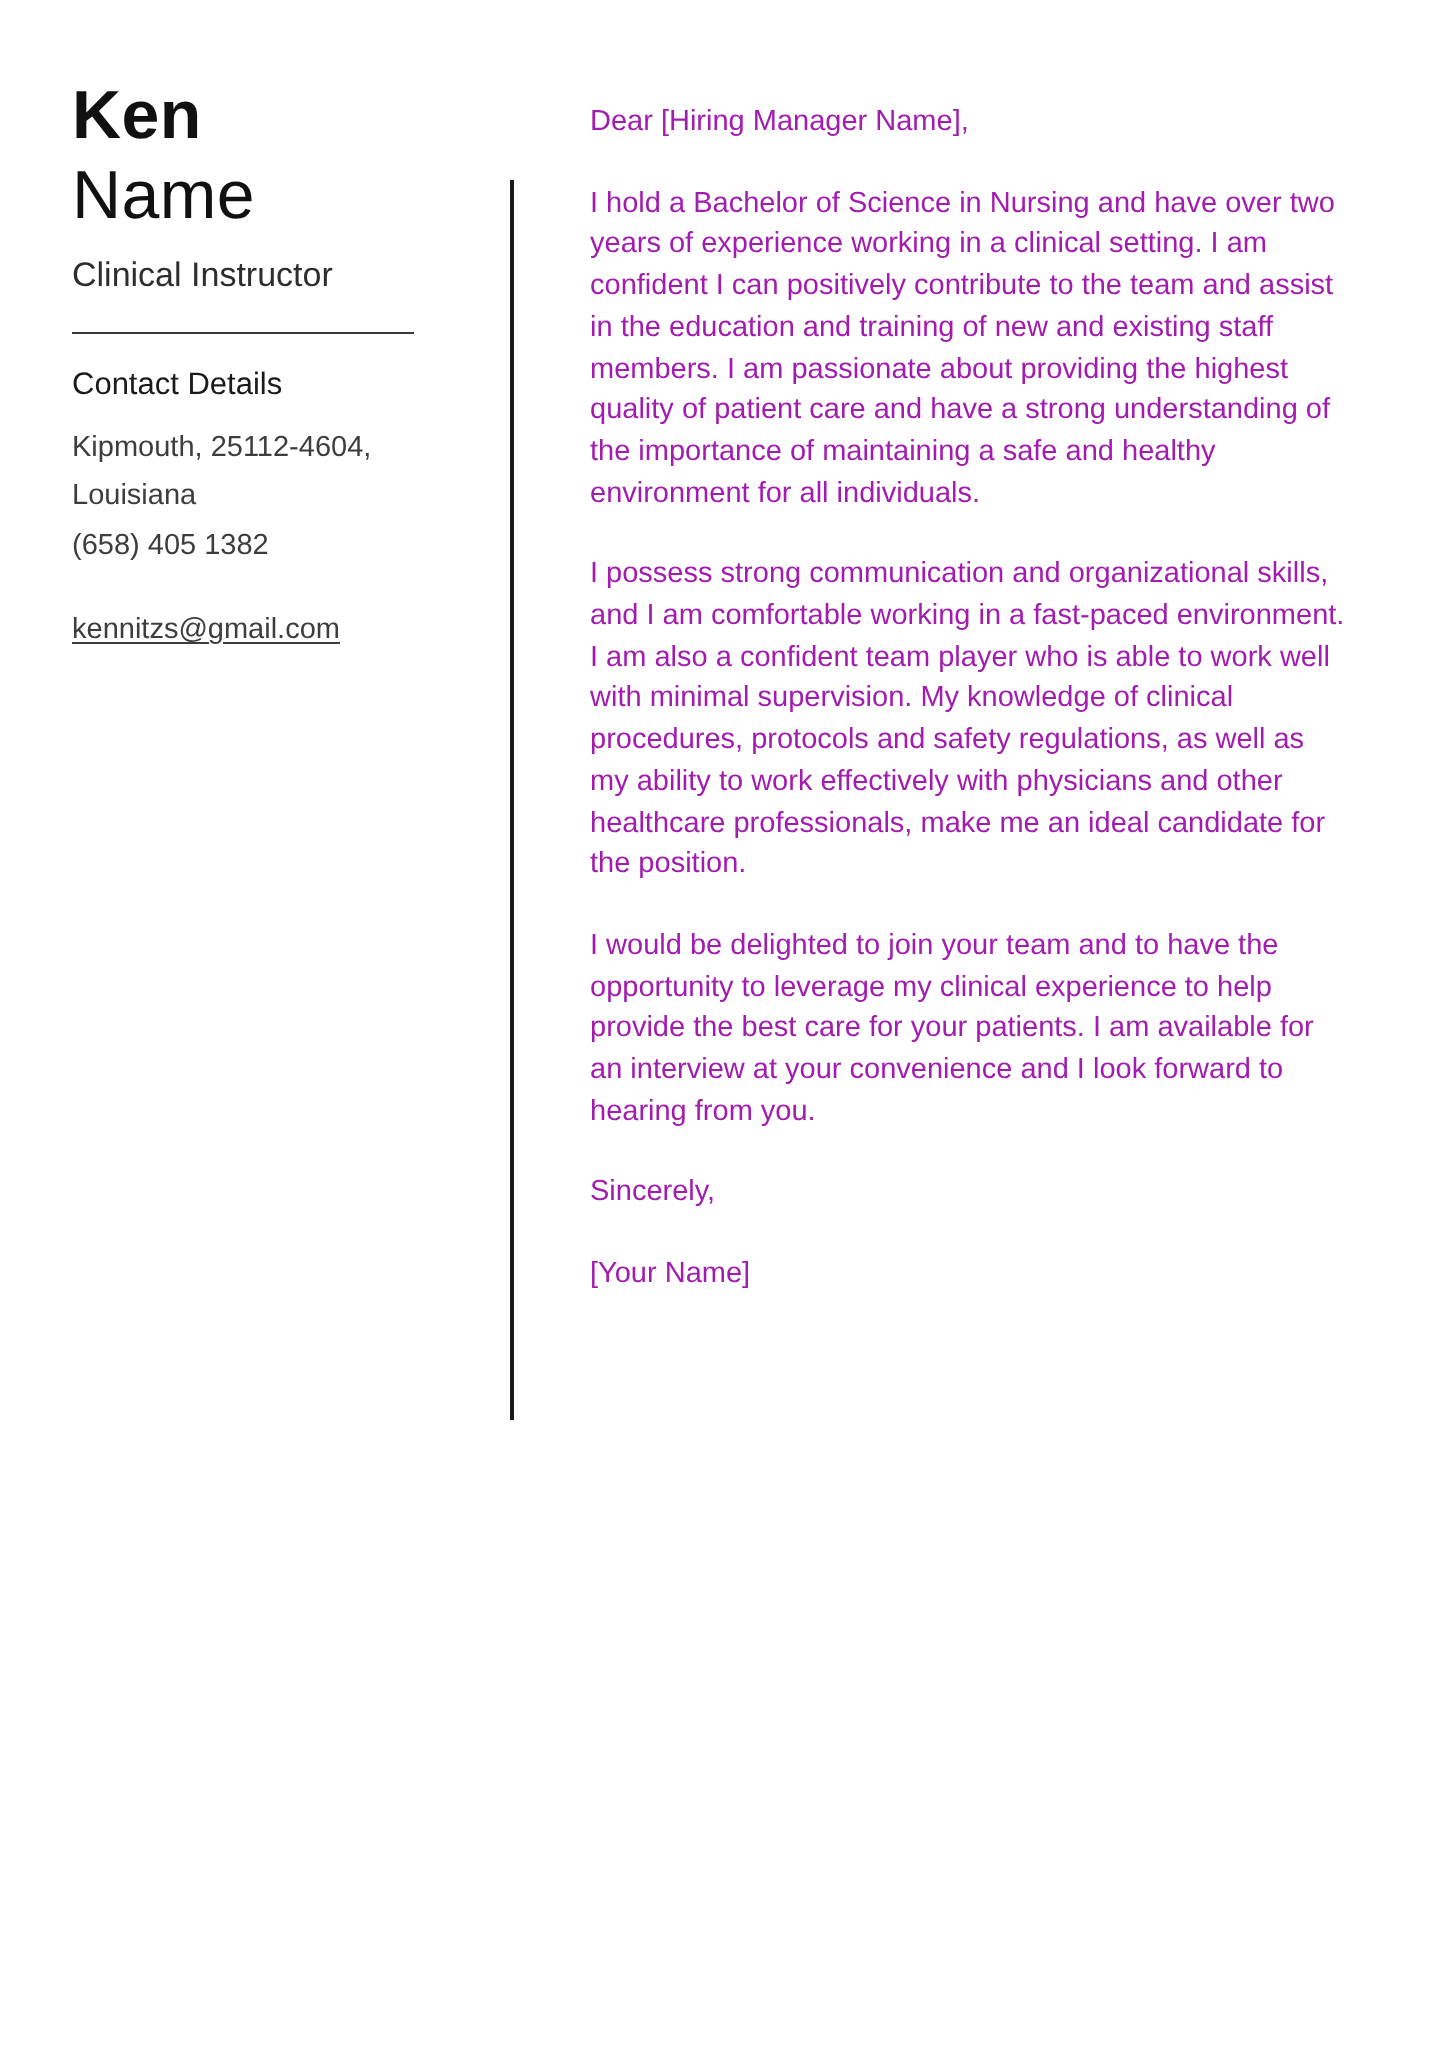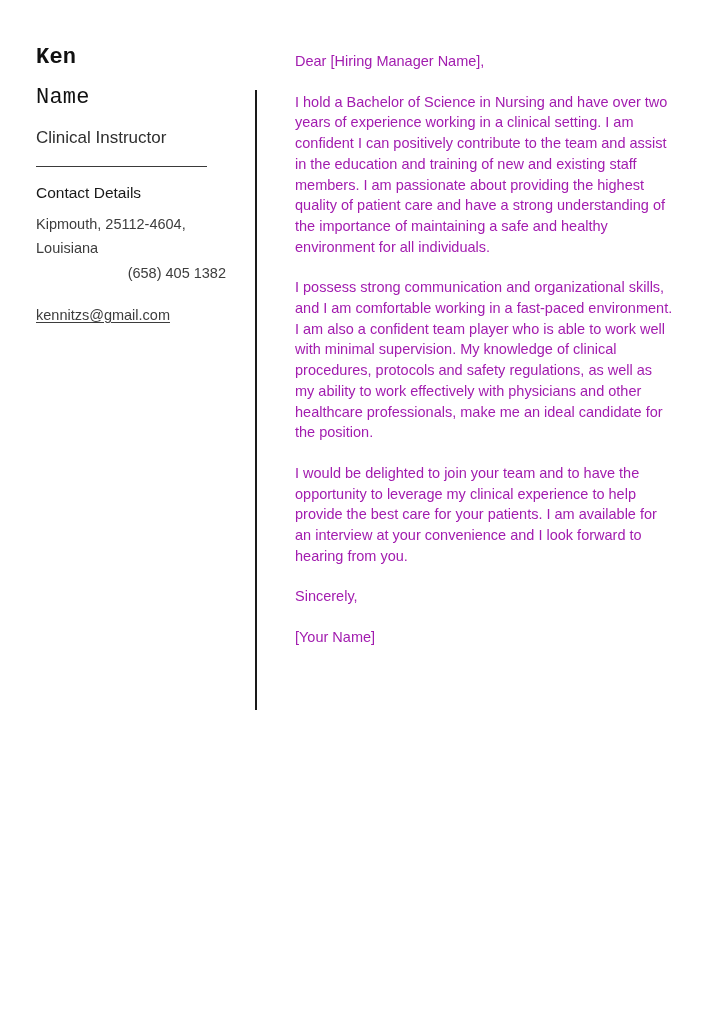--- a/index.html
+++ b/index.html
@@ -17,26 +17,25 @@
   }
 
   
   .sidebar {
     position: absolute;
     left: 36px;
     top: 38px;
     width: 190px;
   }
   .name {
-    font-size: 22px;
+    font-size: 34px;
     line-height: 40px;
     font-weight: 400;
     color: #111111;
     letter-spacing: 0.2px;
-    font-family: Liberation Mono, monospace;
   }
   .name .first { display: block; font-weight: 700; }
   .name .last  { display: block; font-weight: 400; }
   .job-title {
     margin-top: 9px;
     font-size: 17px;
     line-height: 22px;
     color: #2e2e2e;
   }
   .rule {
@@ -51,21 +50,21 @@
     line-height: 20px;
     font-weight: 400;
     color: #1a1a1a;
   }
   .contact-block { margin-top: 9px; }
   .contact-line {
     font-size: 14.5px;
     line-height: 24px;
     color: #3d3d3d;
   }
-  .contact-line.phone { margin-top: 1px; text-align: right; }
+  .contact-line.phone { margin-top: 1px; }
   .contact-line.email { margin-top: 18px; }
   .contact-line.email a {
     color: #3d3d3d;
     text-decoration: underline;
     text-underline-offset: 2px;
   }
 
   
   .vdivider {
     position: absolute;

